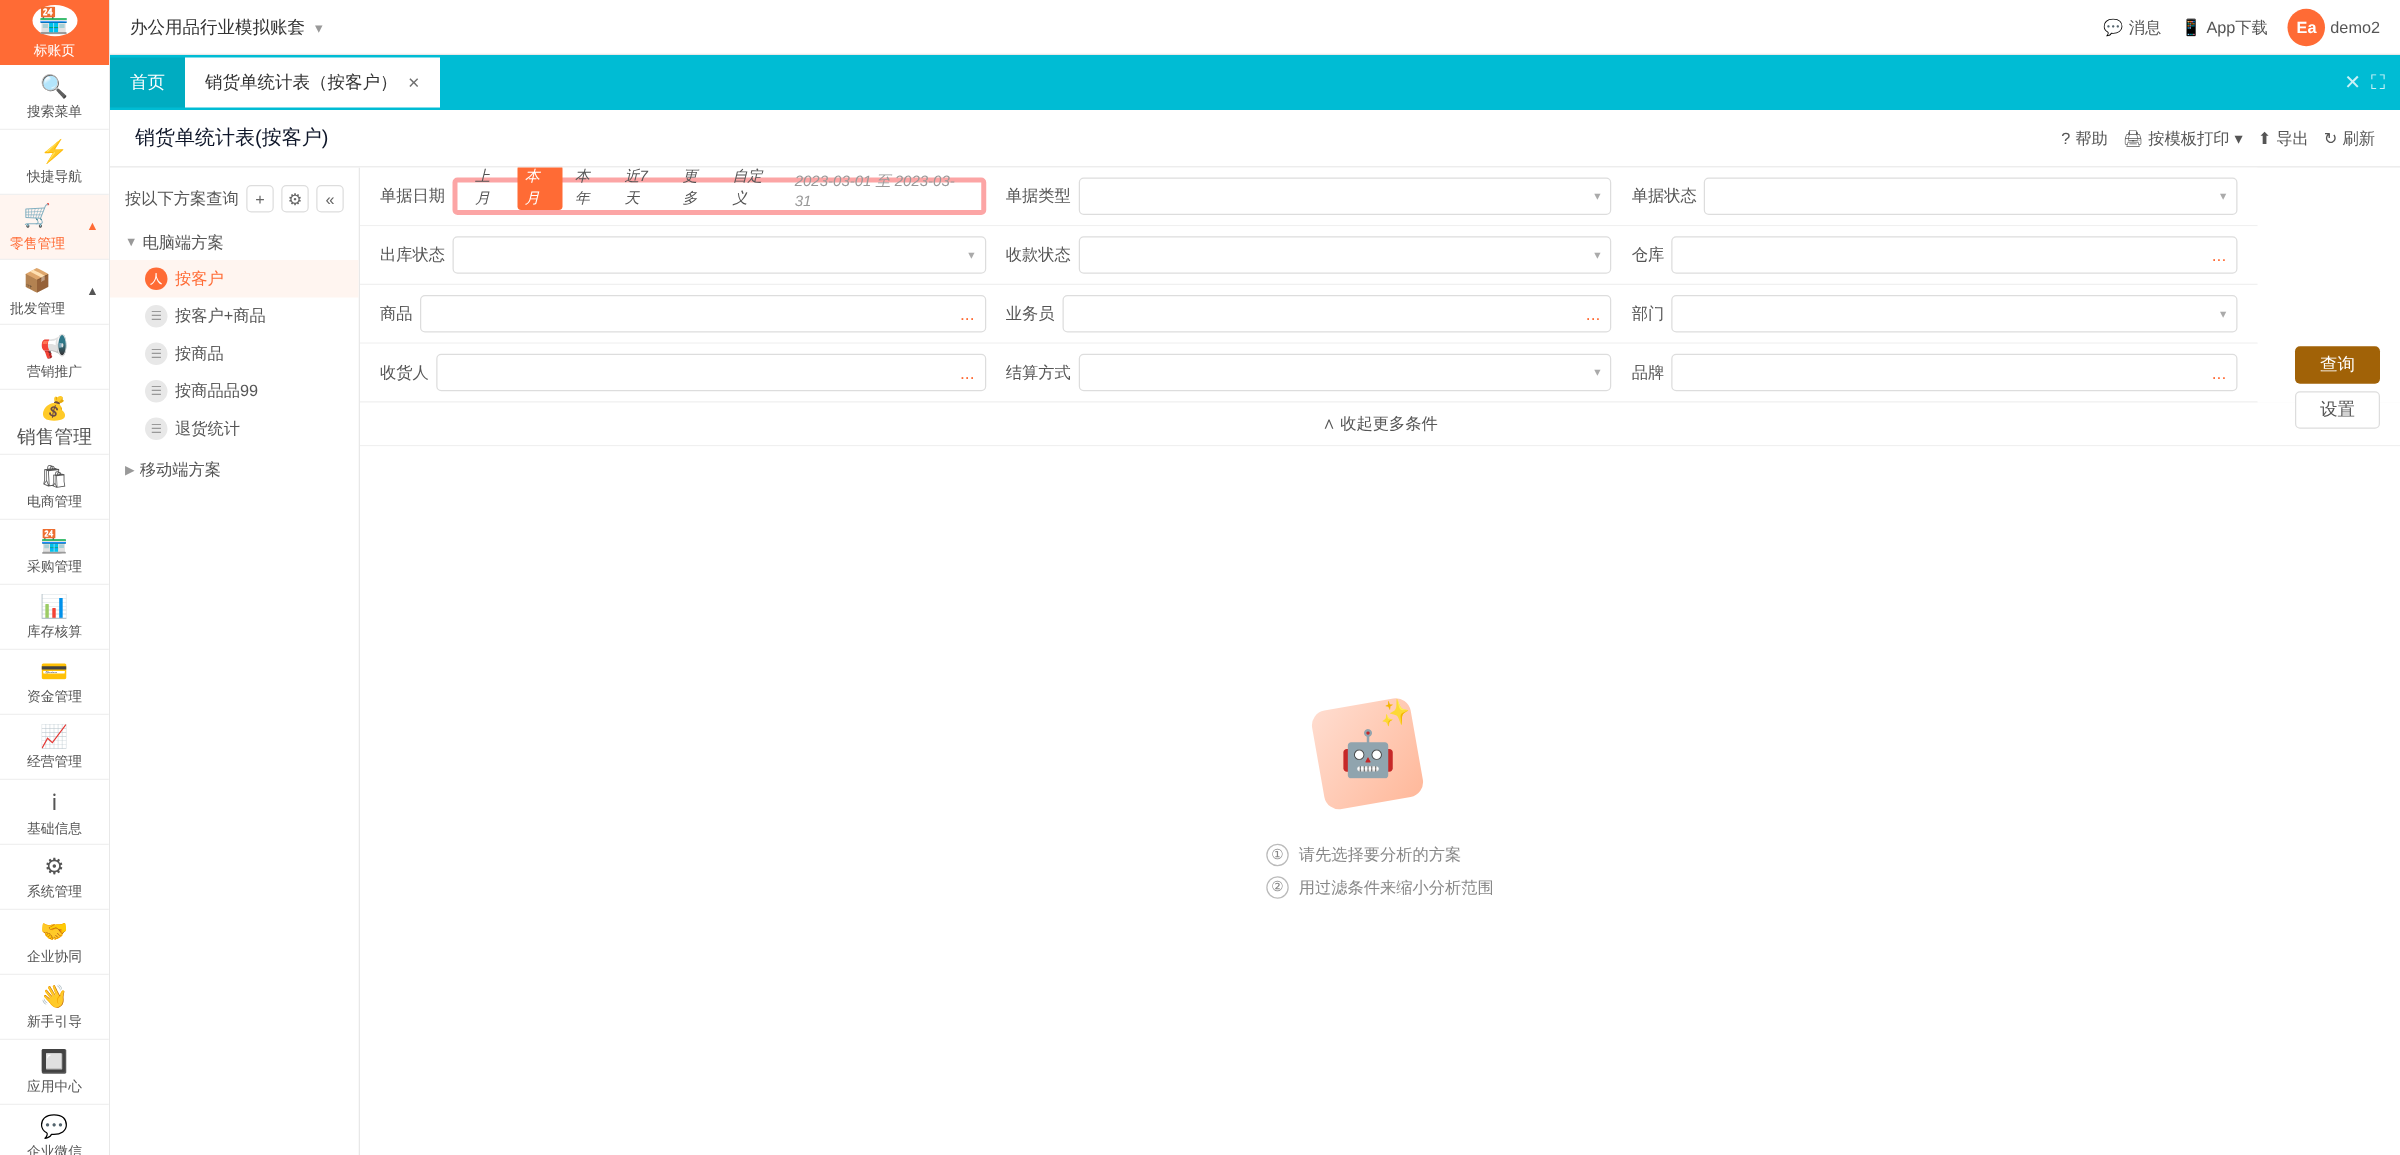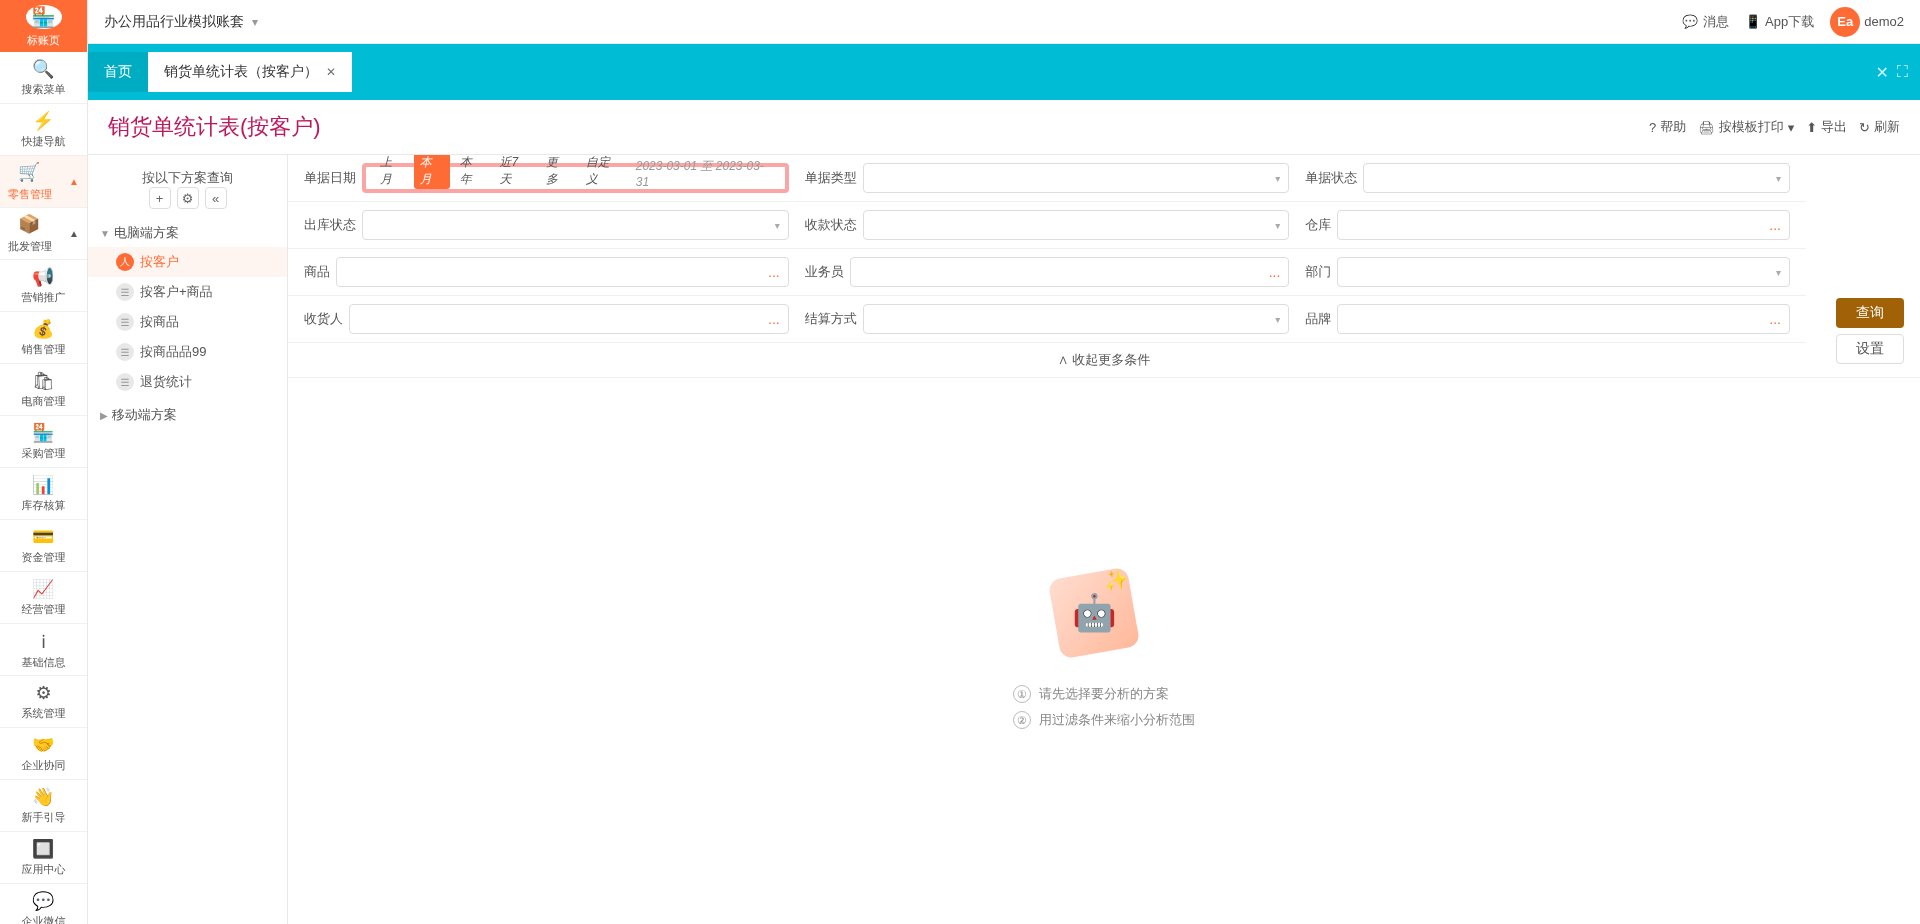--- a/index.html
+++ b/index.html
@@ -96,21 +96,21 @@
       background: #ff6b35;
       display: flex; align-items: center; justify-content: center;
       color: #fff; font-size: 13px; font-weight: bold;
     }
 
     
     .tabbar {
       display: flex;
       align-items: center;
       background: #00bcd4;
-      height: 56px;
+      height: 44px;
       padding: 0 0 0 0;
     }
     .tab {
       display: flex; align-items: center;
       padding: 0 16px;
       height: 40px;
       font-size: 14px;
       cursor: pointer;
       color: #fff;
       position: relative;
@@ -143,21 +143,21 @@
 
     
     .page-header {
       background: #fff;
       padding: 12px 20px 0;
       display: flex;
       align-items: center;
       justify-content: space-between;
       border-bottom: 1px solid #e8e8e8;
     }
-    .page-title { font-size: 22px; font-weight: 500; color: #be185d; padding-bottom: 12px; }
+    .page-title { font-size: 16px; font-weight: 500; color: #0f172a; padding-bottom: 12px; }
     .page-actions {
       display: flex; align-items: center; gap: 12px;
       padding-bottom: 12px;
       font-size: 13px;
       color: #555;
     }
     .page-action-item { display: flex; align-items: center; gap: 4px; cursor: pointer; }
 
     
     .body-area {
@@ -173,21 +173,20 @@
       flex-shrink: 0;
       overflow-y: auto;
     }
     .left-panel-header {
       display: flex;
       align-items: center;
       justify-content: space-between;
       padding: 6px 12px;
       font-size: 13px;
       color: #555;
-      flex-direction: column;
     }
     .left-panel-header-actions {
       display: flex; gap: 6px; align-items: center;
     }
     .left-panel-action {
       width: 22px; height: 22px;
       border: 1px solid #ddd;
       border-radius: 4px;
       display: flex; align-items: center; justify-content: center;
       cursor: pointer; font-size: 13px; color: #666;
@@ -383,21 +382,21 @@
     <span class="s-arrow">▲</span>
   </div>
 
   <div class="sidebar-item">
     <span class="s-icon">📢</span>
     <span style="font-size:11px;">营销推广</span>
   </div>
 
   <div class="sidebar-item">
     <span class="s-icon">💰</span>
-    <span style="font-size:11px;">销售管理</span>
+    <span style="font-size:15px;">销售管理</span>
   </div>
 
   <div class="sidebar-item">
     <span class="s-icon">🛍</span>
     <span style="font-size:11px;">电商管理</span>
   </div>
 
   <div class="sidebar-item">
     <span class="s-icon">🏪</span>
     <span style="font-size:11px;">采购管理</span>

